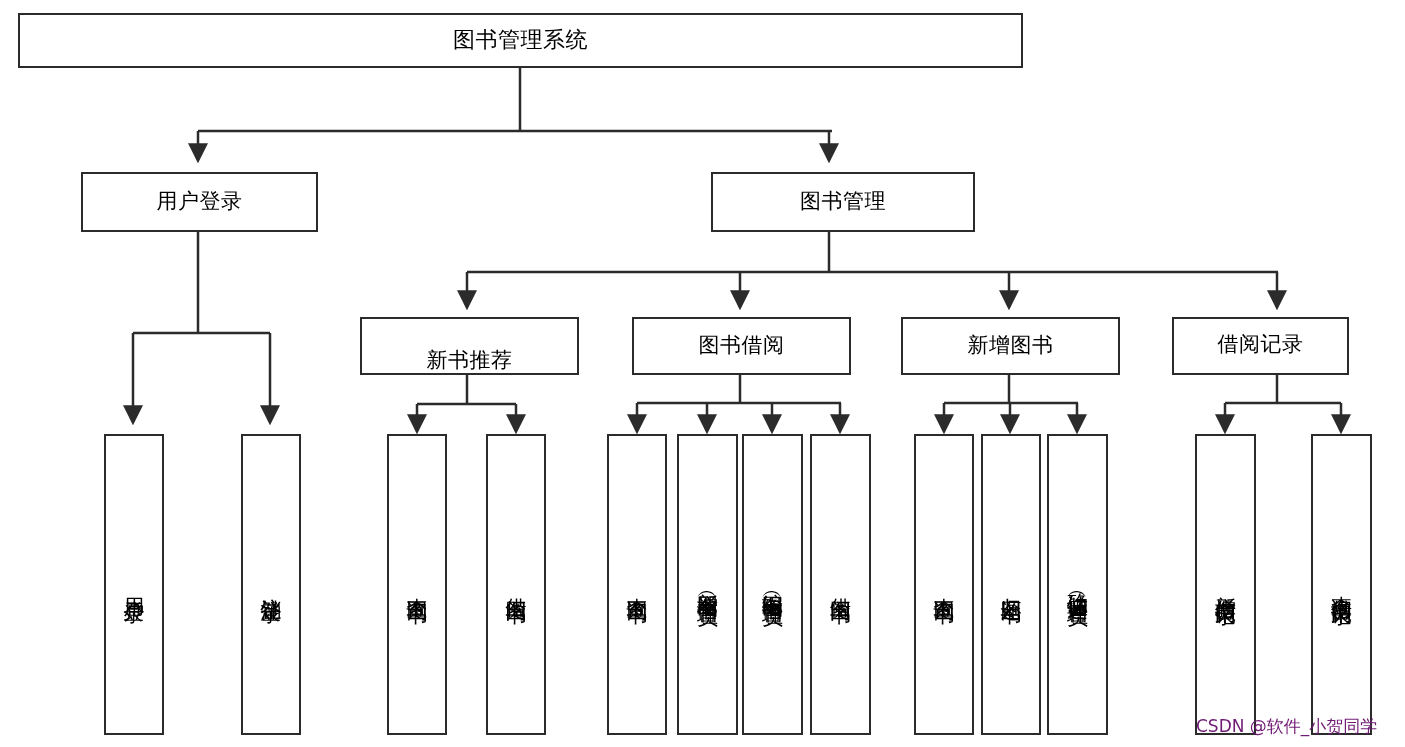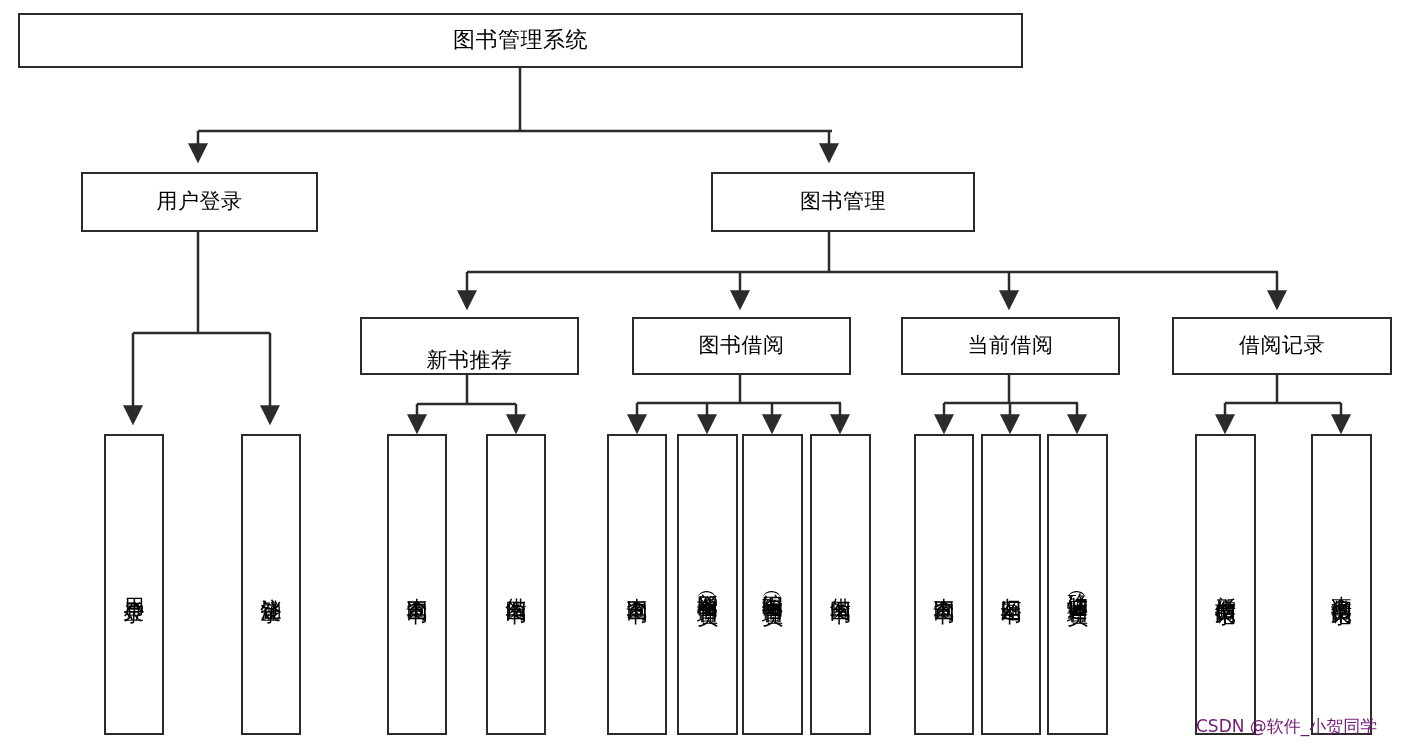--- a/index.html
+++ b/index.html
@@ -138,24 +138,24 @@
 
   <div class="node horiz" style="left:360px; top:317px; width:219px; height:58px;align-items:flex-end;">
     <span class="lbl">新书推荐</span>
   </div>
 
   <div class="node horiz" style="left:632px; top:317px; width:219px; height:58px;">
     <span class="lbl">图书借阅</span>
   </div>
 
   <div class="node horiz" style="left:901px; top:317px; width:219px; height:58px;">
-    <span class="lbl">当前借阅</span>
-  </div>
-
-  <div class="node horiz" style="left:1172px; top:317px; width:220px; height:58px;">
+    <span class="lbl">新增图书</span>
+  </div>
+
+  <div class="node horiz" style="left:1172px; top:317px; width:177px; height:58px;font-family:Liberation Mono, monospace;">
     <span class="lbl">借阅记录</span>
   </div>
 
   <div class="node vert" style="left:104px; top:434px; width:60px; height:301px;">
     <span class="lbl">用户登录</span>
   </div>
   <div class="node vert" style="left:241px; top:434px; width:60px; height:301px;">
     <span class="lbl">注销登录</span>
   </div>
 

